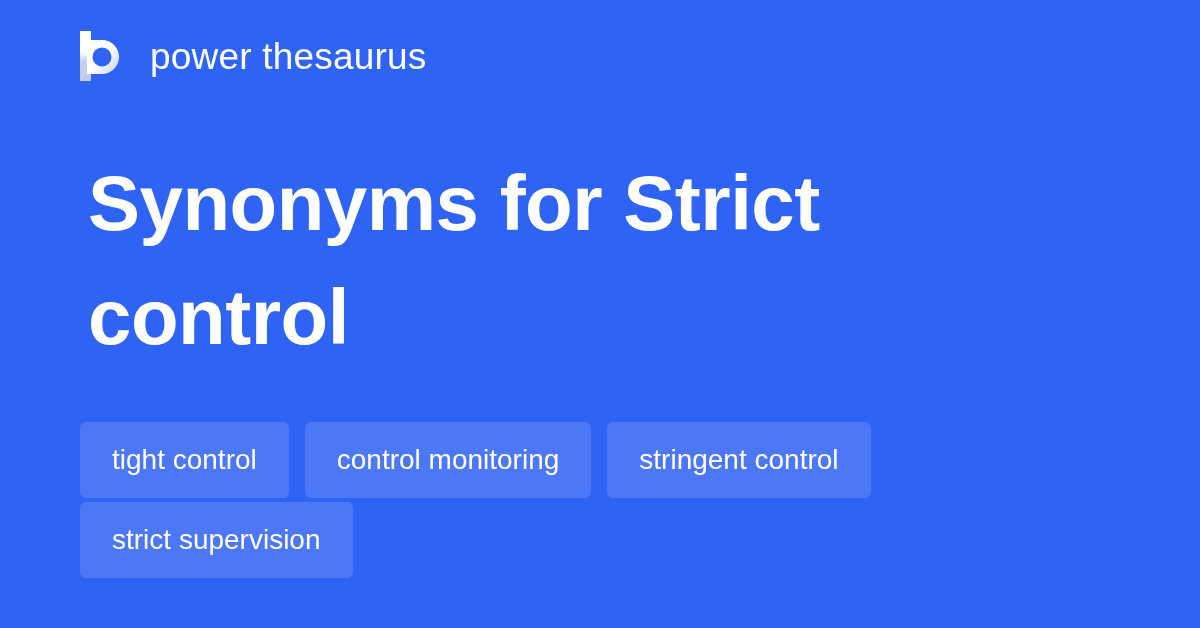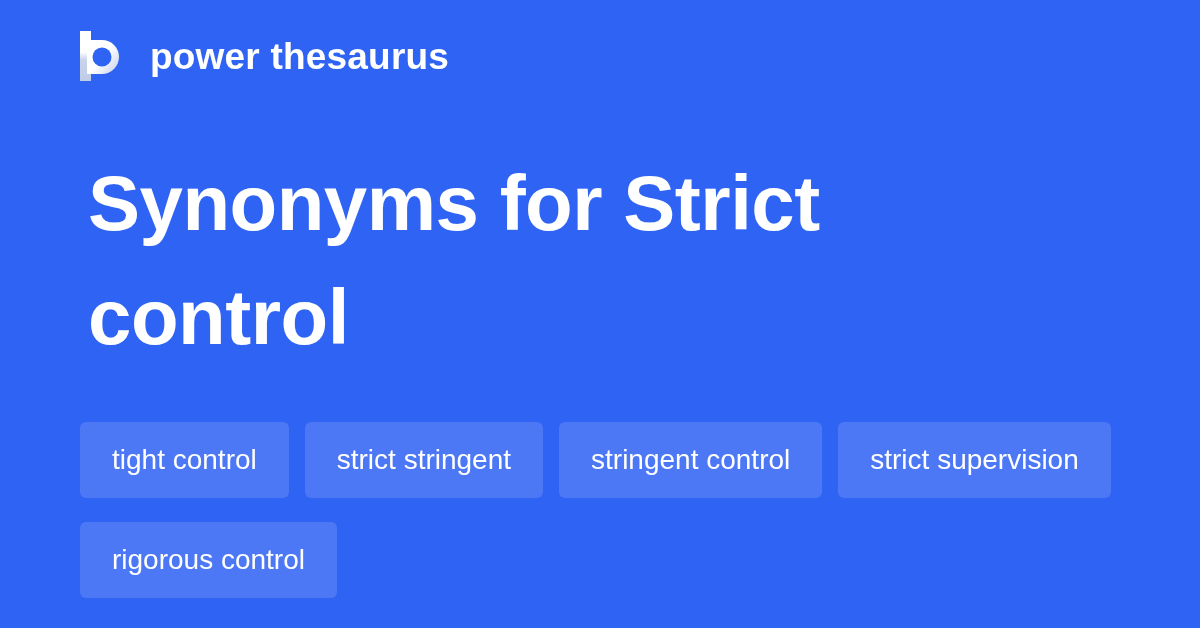--- a/index.html
+++ b/index.html
@@ -35,21 +35,21 @@
   .brand-logo {
     width: 46px;
     height: 50px;
     display: block;
     flex: 0 0 auto;
   }
   .brand-name {
     color: #ffffff;
     font-size: 37px;
     line-height: 1;
-    font-weight: 700;
+    font-weight: 400;
     letter-spacing: 0.2px;
     white-space: nowrap;
   }
 
   
   .headline {
     position: absolute;
     left: 80px;
     top: 138px;
     width: 1040px;
@@ -66,21 +66,21 @@
   }
 
   
   .chips {
     position: absolute;
     left: 80px;
     top: 422px;
     width: 1040px;
     display: flex;
     flex-wrap: wrap;
-    gap: 24px 16px;
+    gap: 4px 16px;
     align-content: flex-start;
   }
   .chip {
     height: 76px;
     box-sizing: border-box;
     display: flex;
     align-items: center;
     justify-content: center;
     padding: 0 32px;
     background: #4c78f6;
@@ -127,26 +127,23 @@
   <h1 class="headline">
     <span class="hl-line">Synonyms for Strict</span>
     <span class="hl-line">control</span>
   </h1>
 
   <div class="chips">
     <div class="chip">
       <span>tight control</span>
     </div>
     <div class="chip">
-      <span>strict stringent</span>
+      <span>control monitoring</span>
     </div>
     <div class="chip">
       <span>stringent control</span>
     </div>
     <div class="chip">
       <span>strict supervision</span>
     </div>
-    <div class="chip">
-      <span>rigorous control</span>
-    </div>
   </div>
 
 </div>
 
 </body></html>

